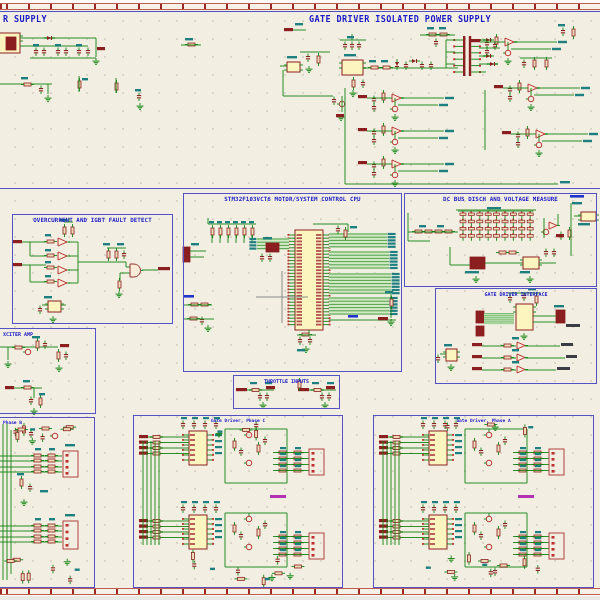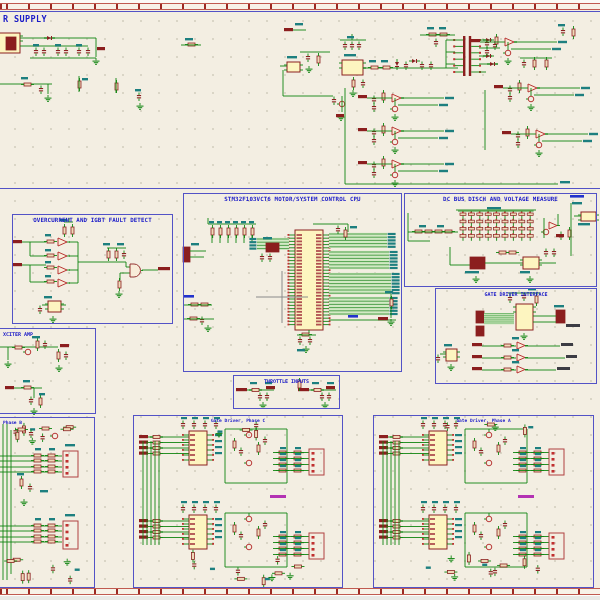--- a/index.html
+++ b/index.html
@@ -29,20 +29,21 @@
     border-top:1px solid #fdfdfb;z-index:6;}
 </style>
 </head>
 <body>
 
 <div class="screen">
   <div class="canvas"></div>
 
   <div class="block" style="left:-8px;top:11px;width:614px;height:176px;">
     <span class="t-abs t-big" style="left:10px;top:2px;text-align:center;">R SUPPLY</span>
+    <span class="t-abs t-big" style="left:316px;top:2px;">GATE DRIVER ISOLATED POWER SUPPLY</span>
   </div>
 
   <div class="block" style="left:12px;top:214px;width:159px;height:108px;">
     <span class="btitle t-mid">OVERCURRENT AND IGBT FAULT DETECT</span>
   </div>
 
   <div class="block" style="left:183px;top:193px;width:217px;height:177px;">
     <span class="btitle t-mid">STM32F103VCT6 MOTOR/SYSTEM CONTROL CPU</span>
   </div>
 

